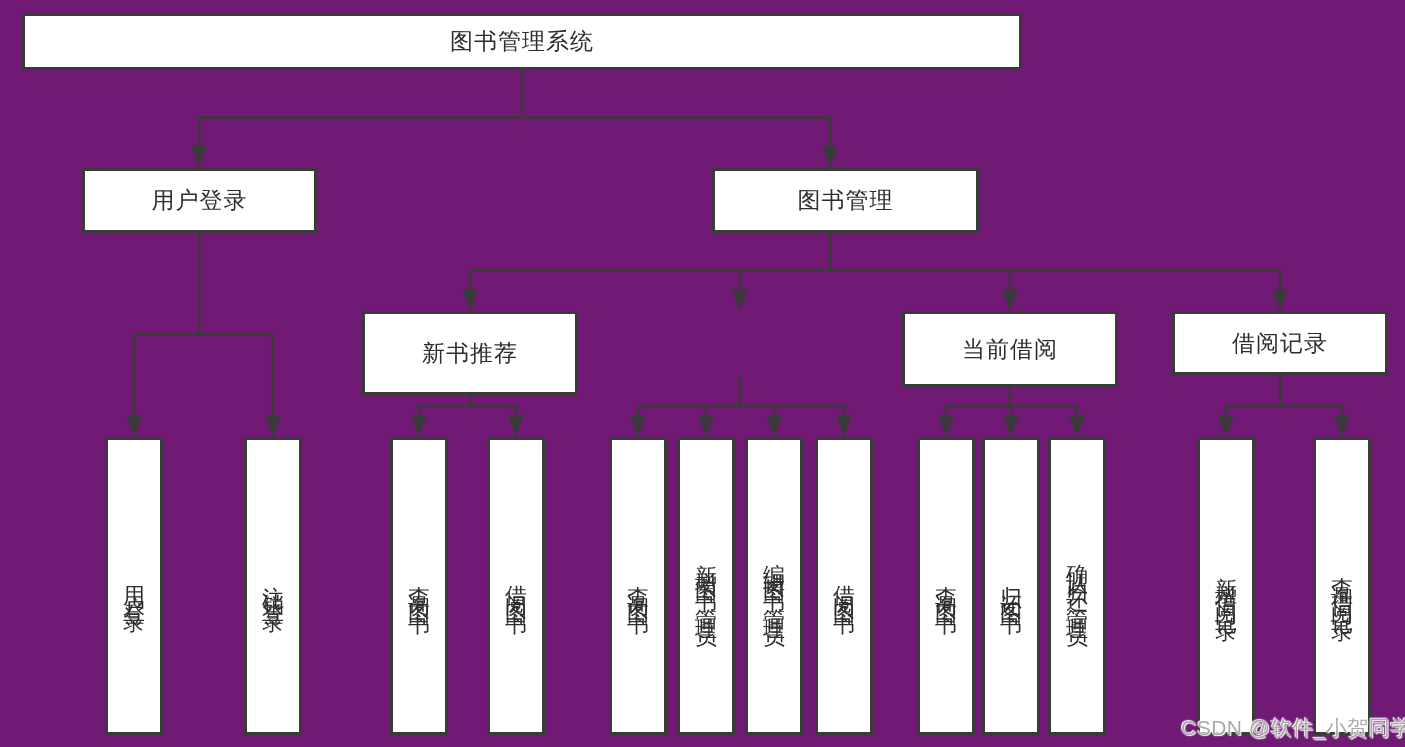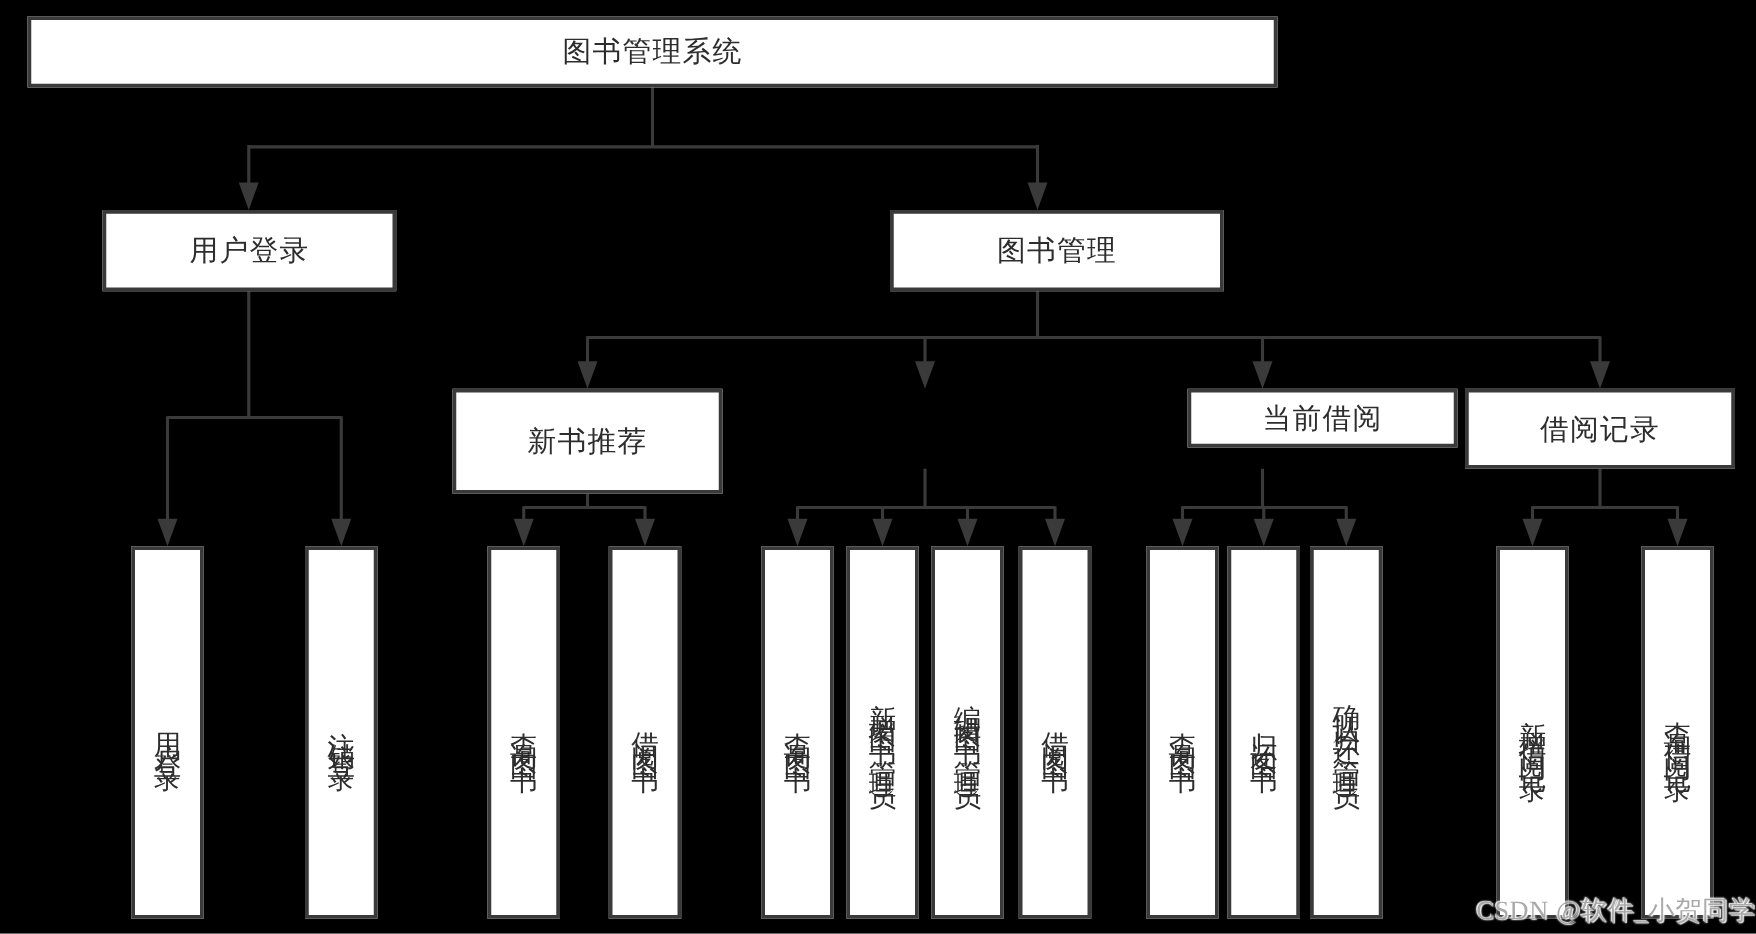--- a/index.html
+++ b/index.html
@@ -1,21 +1,21 @@
 <!DOCTYPE html>
 <html><head>
 <meta charset="utf-8">
 <style>
   html, body { margin: 0; padding: 0; background: #ffffff; }
   .canvas {
     position: relative;
     width: 1405px;
     height: 747px;
-    background: #000000;
-    font-family: Liberation Serif, serif;
+    background: #701a75;
+    font-family: Liberation Sans, sans-serif;
     overflow: hidden;
   }
   .wires {
     position: absolute;
     left: 0; top: 0;
     width: 1405px; height: 747px;
     z-index: 1;
   }
   .node {
     position: absolute;
@@ -103,21 +103,21 @@
   <div class="node hbox" style="left:82px; top:168px; width:235px; height:65px;">
     <span>用户登录</span>
   </div>
   <div class="node hbox" style="left:712px; top:168px; width:267px; height:65px;">
     <span>图书管理</span>
   </div>
 
   <div class="node hbox" style="left:362px; top:311px; width:216px; height:84px;">
     <span>新书推荐</span>
   </div>
-  <div class="node hbox" style="left:902px; top:311px; width:216px; height:47px;margin-left:48px;">
+  <div class="node hbox" style="left:902px; top:311px; width:216px; height:76px;">
     <span>当前借阅</span>
   </div>
   <div class="node hbox" style="left:1172px; top:311px; width:216px; height:64px;">
     <span>借阅记录</span>
   </div>
 
   <div class="node vbox" style="left:105px;">
     <span class="vtext">用户登录</span>
   </div>
   <div class="node vbox" style="left:244px;">

